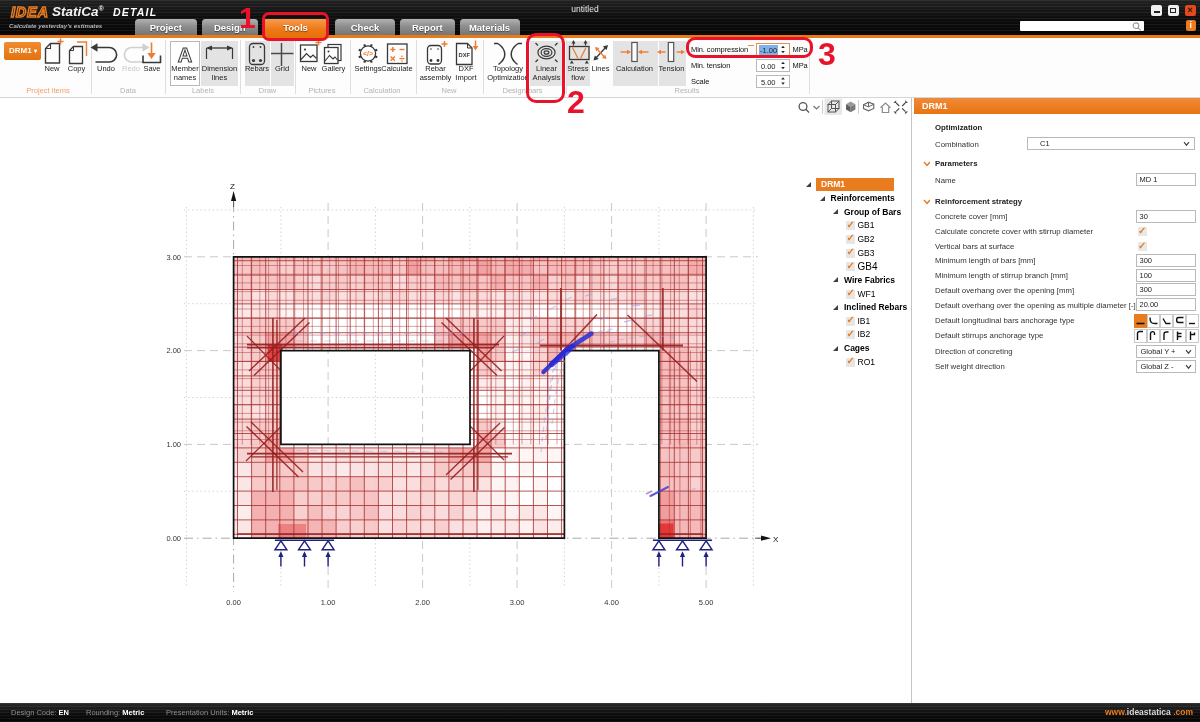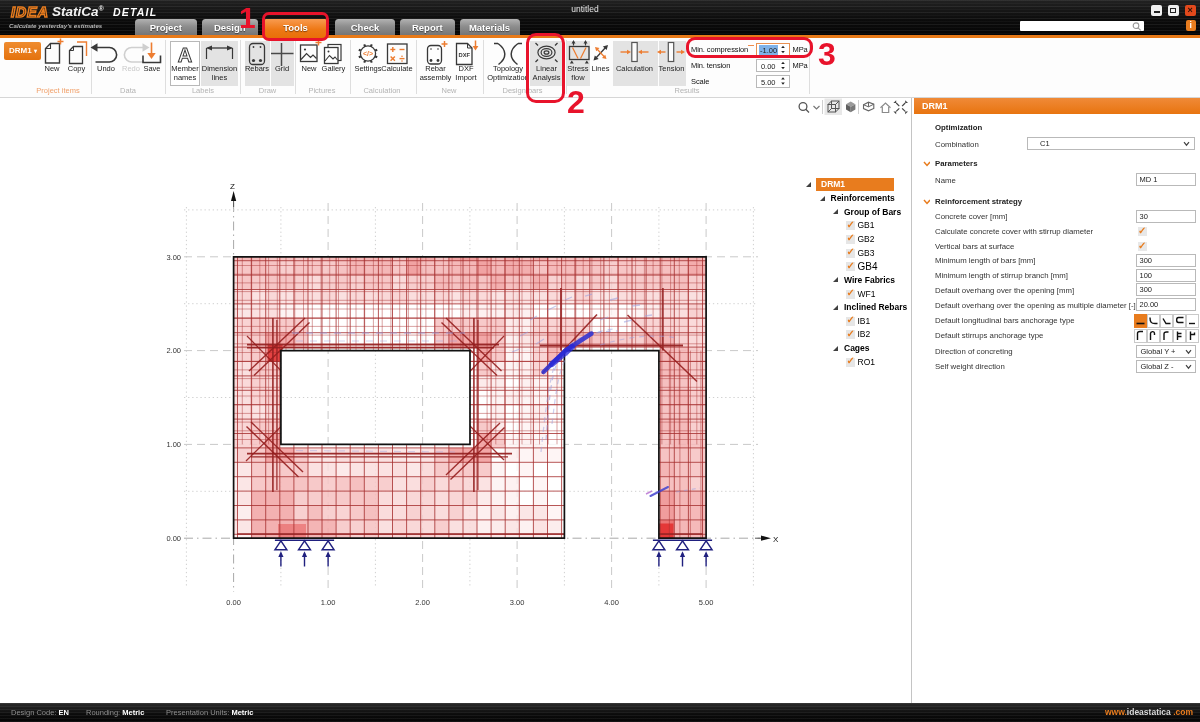--- a/index.html
+++ b/index.html
@@ -68,21 +68,21 @@
 <div class="ribbon">
     <div class="sep" style="left:90.7px"></div>
     <div class="sep" style="left:165.1px"></div>
     <div class="sep" style="left:240.4px"></div>
     <div class="sep" style="left:294.6px"></div>
     <div class="sep" style="left:349.8px"></div>
     <div class="sep" style="left:416px"></div>
     <div class="sep" style="left:482.7px"></div>
     <div class="sep" style="left:565.5px"></div>
     <div class="sep" style="left:809px"></div>
-    <div class="glabel" style="left:13px;width:90px;color:#f0a06a">Project items</div>
+    <div class="glabel" style="left:3px;width:90px;color:#f0a06a">Project items</div>
     <div class="glabel" style="left:83px;width:90px;color:#b3b3b3">Data</div>
     <div class="glabel" style="left:158px;width:90px;color:#b3b3b3">Labels</div>
     <div class="glabel" style="left:222.5px;width:90px;color:#b3b3b3">Draw</div>
     <div class="glabel" style="left:277px;width:90px;color:#b3b3b3">Pictures</div>
     <div class="glabel" style="left:337px;width:90px;color:#b3b3b3">Calculation</div>
     <div class="glabel" style="left:404px;width:90px;color:#b3b3b3">New</div>
     <div class="glabel" style="left:477.5px;width:90px;color:#b3b3b3">Design bars</div>
     <div class="glabel" style="left:642px;width:90px;color:#b3b3b3">Results</div>
     <div class="btnbg" style="left:201px;width:37px"></div>
     <div class="btnbg" style="left:245px;width:24.5px"></div>

